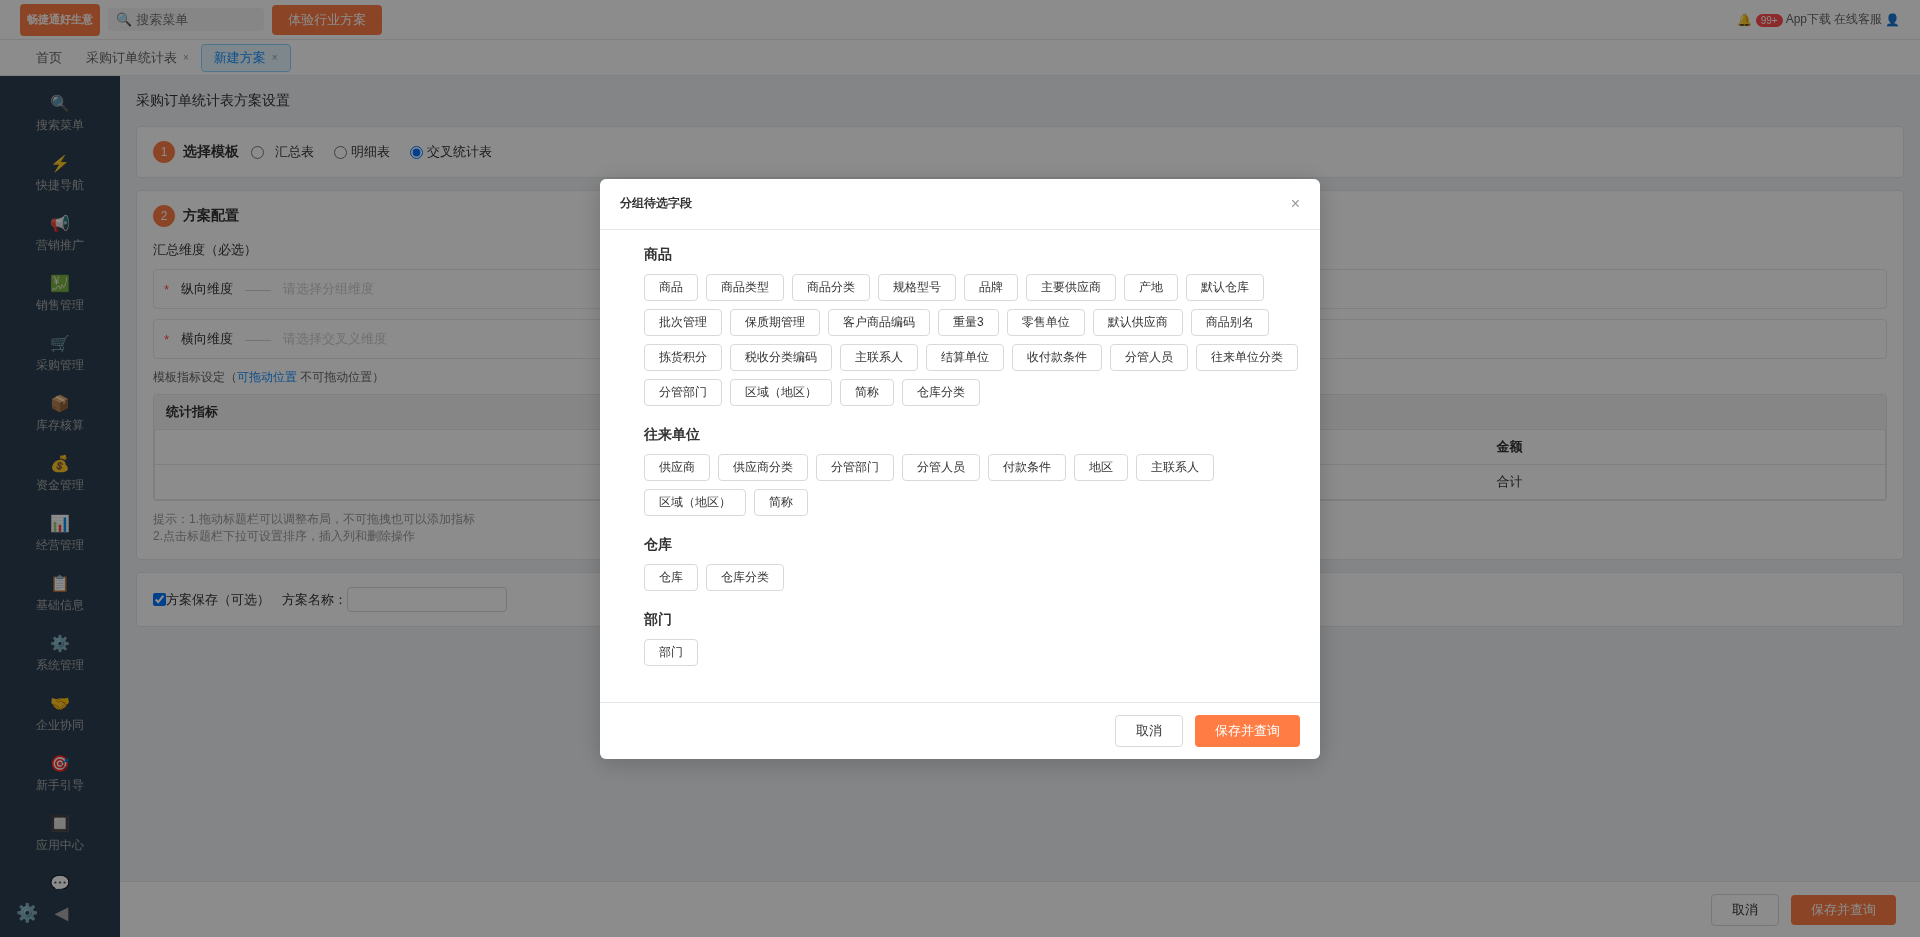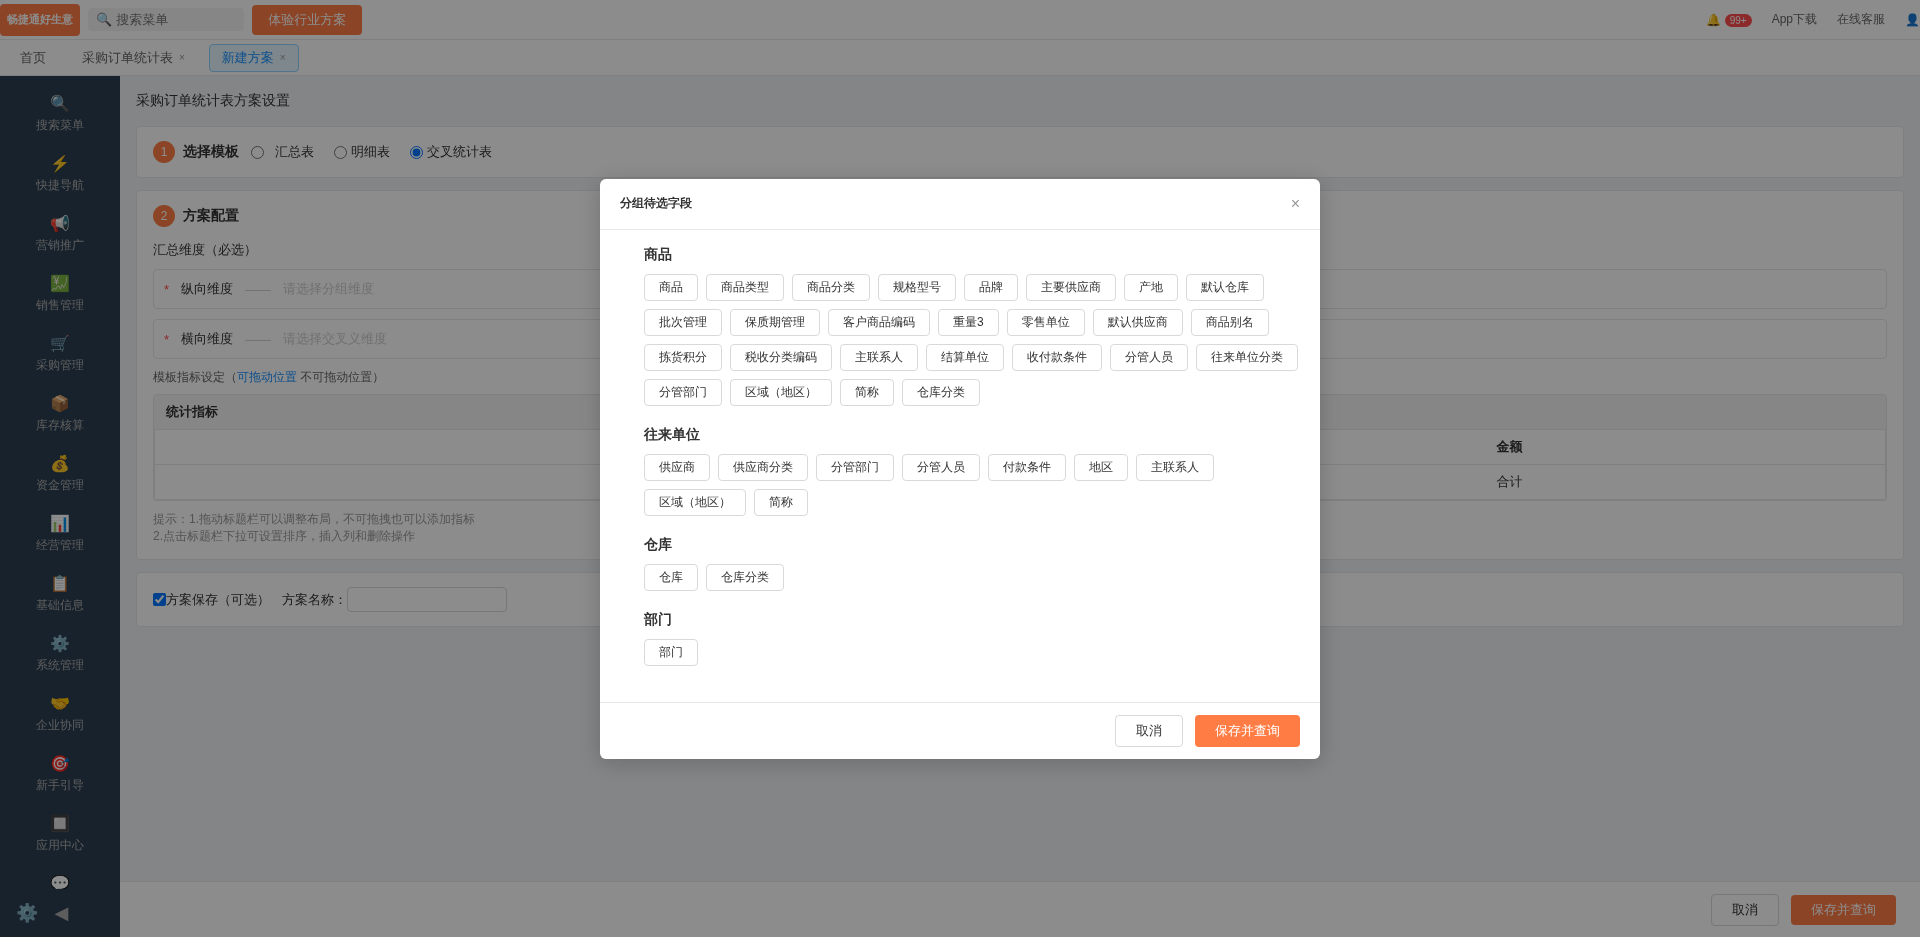--- a/index.html
+++ b/index.html
@@ -4,40 +4,40 @@
   <style>
     * { box-sizing: border-box; margin: 0; padding: 0; }
     body { font-family: 'Microsoft YaHei', Arial, sans-serif; font-size: 13px; background: #f0f2f5; color: #333; overflow: hidden; }
 
     
     .top-bar {
       height: 40px;
       background: #fff;
       display: flex;
       align-items: center;
-      padding: 0 0;
+      padding: 0 20px;
       border-bottom: 1px solid #e8e8e8;
       justify-content: space-between;
     }
     .top-bar-left { display: flex; align-items: center; gap: 8px; }
     .logo { width: 80px; height: 32px; background: #ff7d45; border-radius: 4px; display: flex; align-items: center; justify-content: center; color: #fff; font-size: 11px; font-weight: bold; }
     .search-box { display: flex; align-items: center; background: #f5f5f5; border-radius: 4px; padding: 4px 8px; gap: 4px; }
     .search-input { border: none; background: transparent; outline: none; width: 120px; font-size: 13px; }
-    .top-bar-right { display: flex; align-items: center; gap: 20px; font-size: 12px; color: #666; }
+    .top-bar-right { display: flex; align-items: center; gap: 3px; font-size: 12px; color: #666; }
     .badge { background: #ff4d4f; color: #fff; border-radius: 10px; padding: 1px 5px; font-size: 10px; }
 
     
     .tabs-bar {
       height: 36px;
       background: #fff;
       display: flex;
       align-items: center;
-      padding: 0 8px;
+      padding: 0 24px;
       border-bottom: 1px solid #e8e8e8;
-      gap: 12px;
+      gap: 0;
       text-align: center;
     }
     .tab {
       height: 28px;
       padding: 0 12px;
       border-radius: 4px;
       display: flex;
       align-items: center;
       gap: 6px;
       cursor: pointer;

